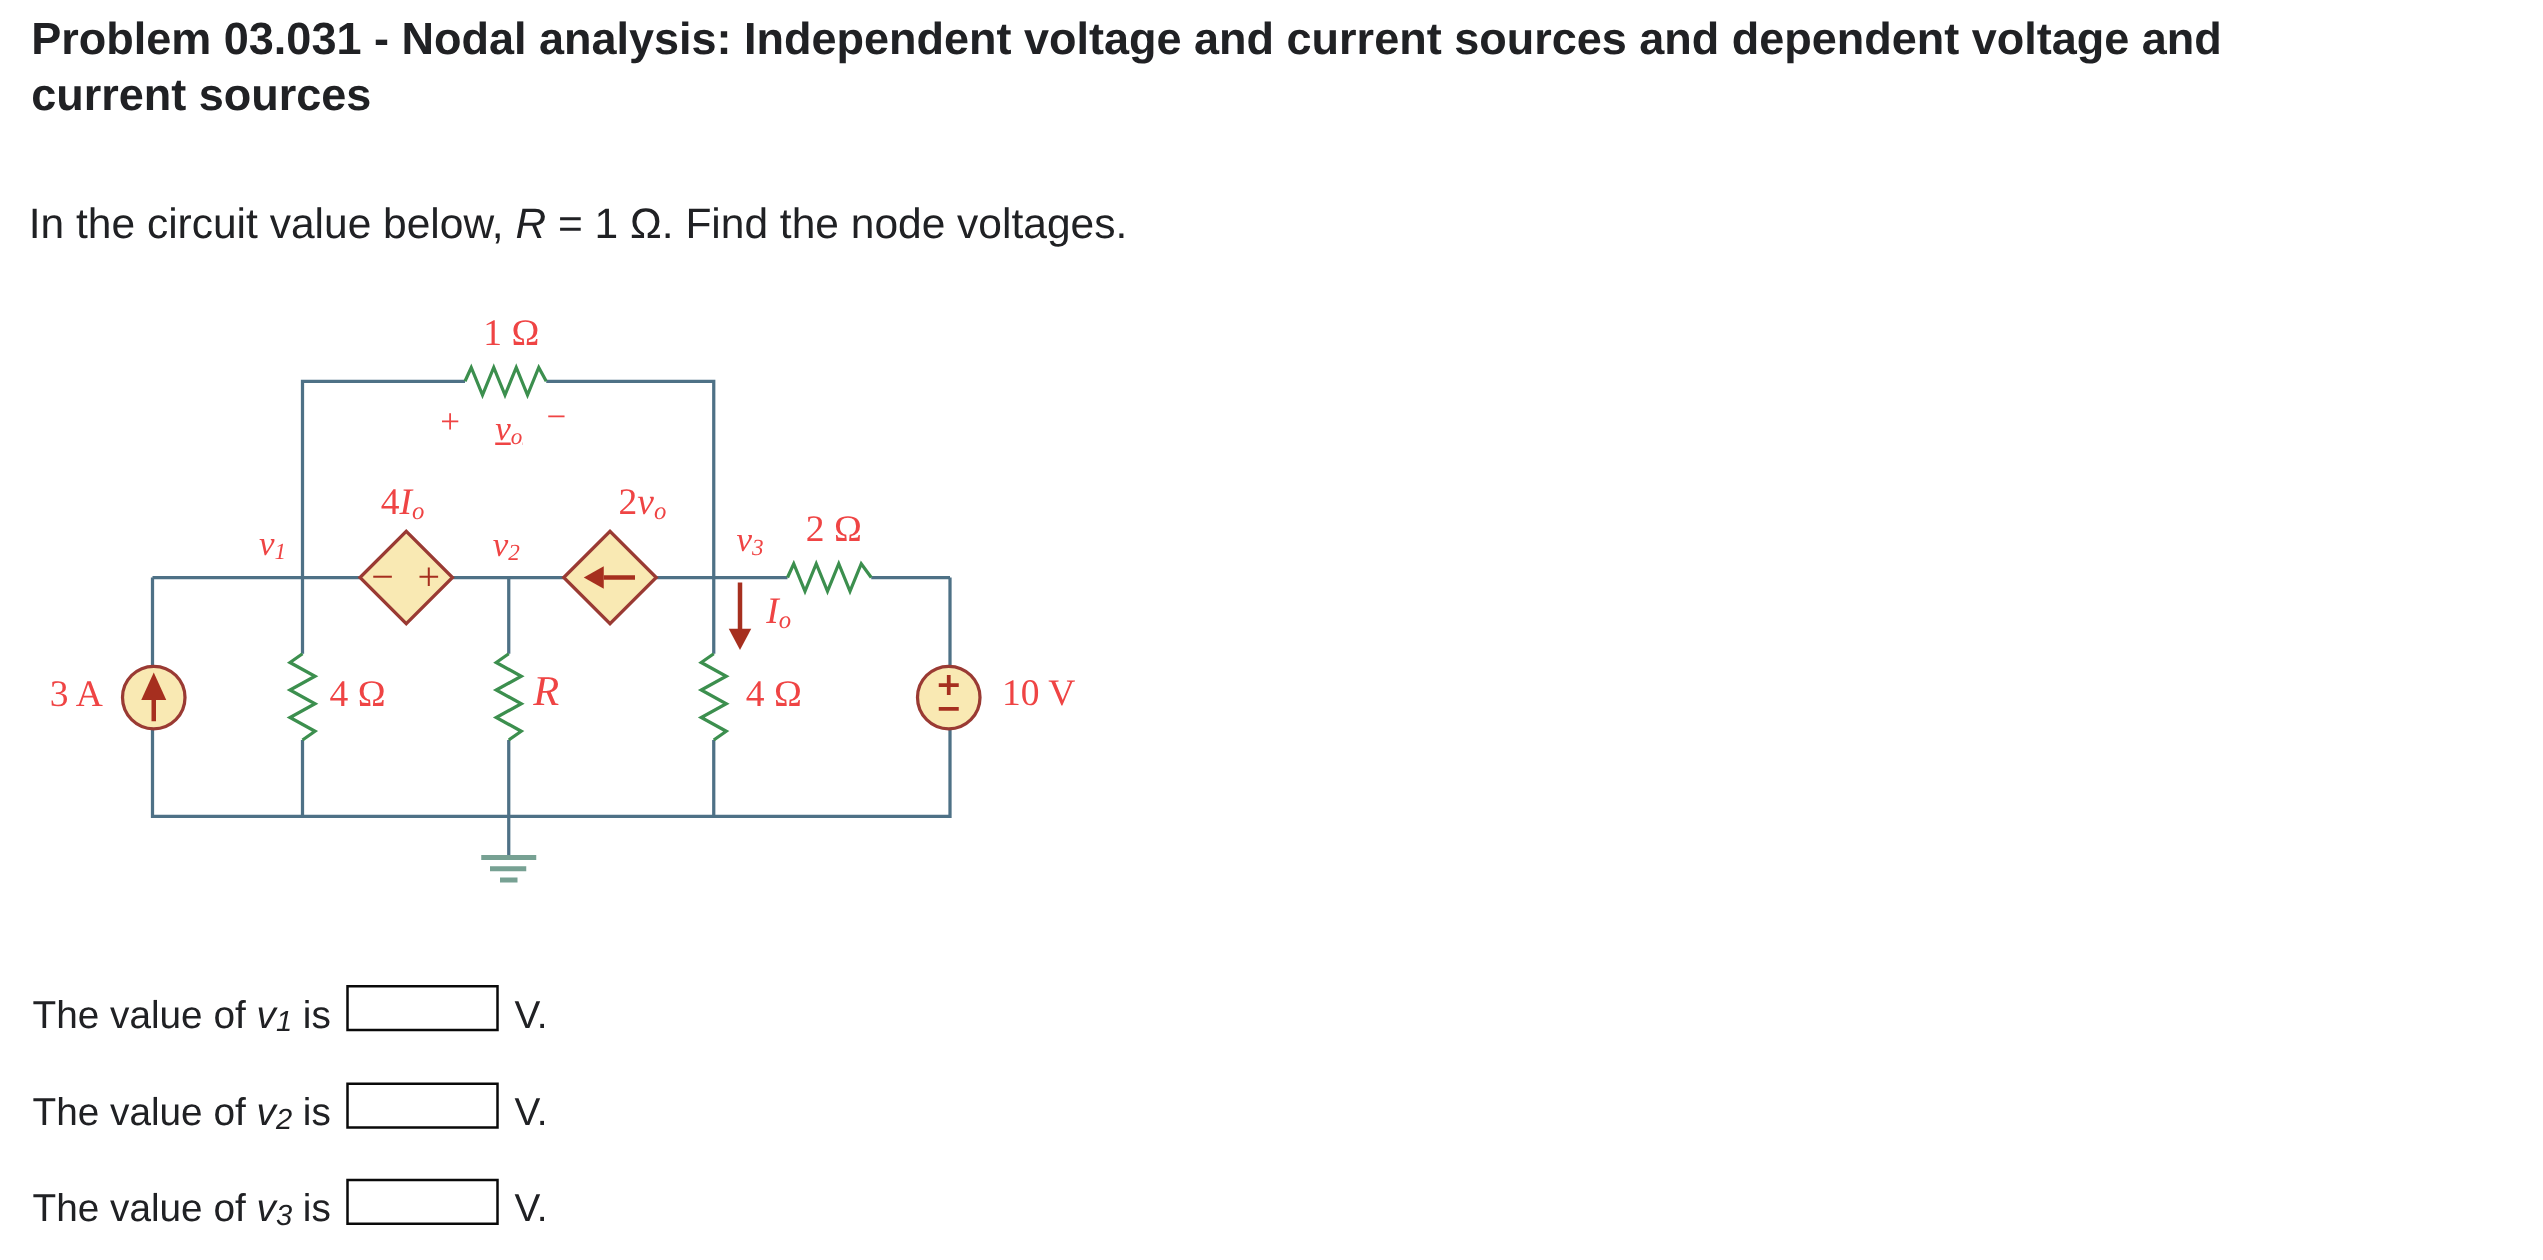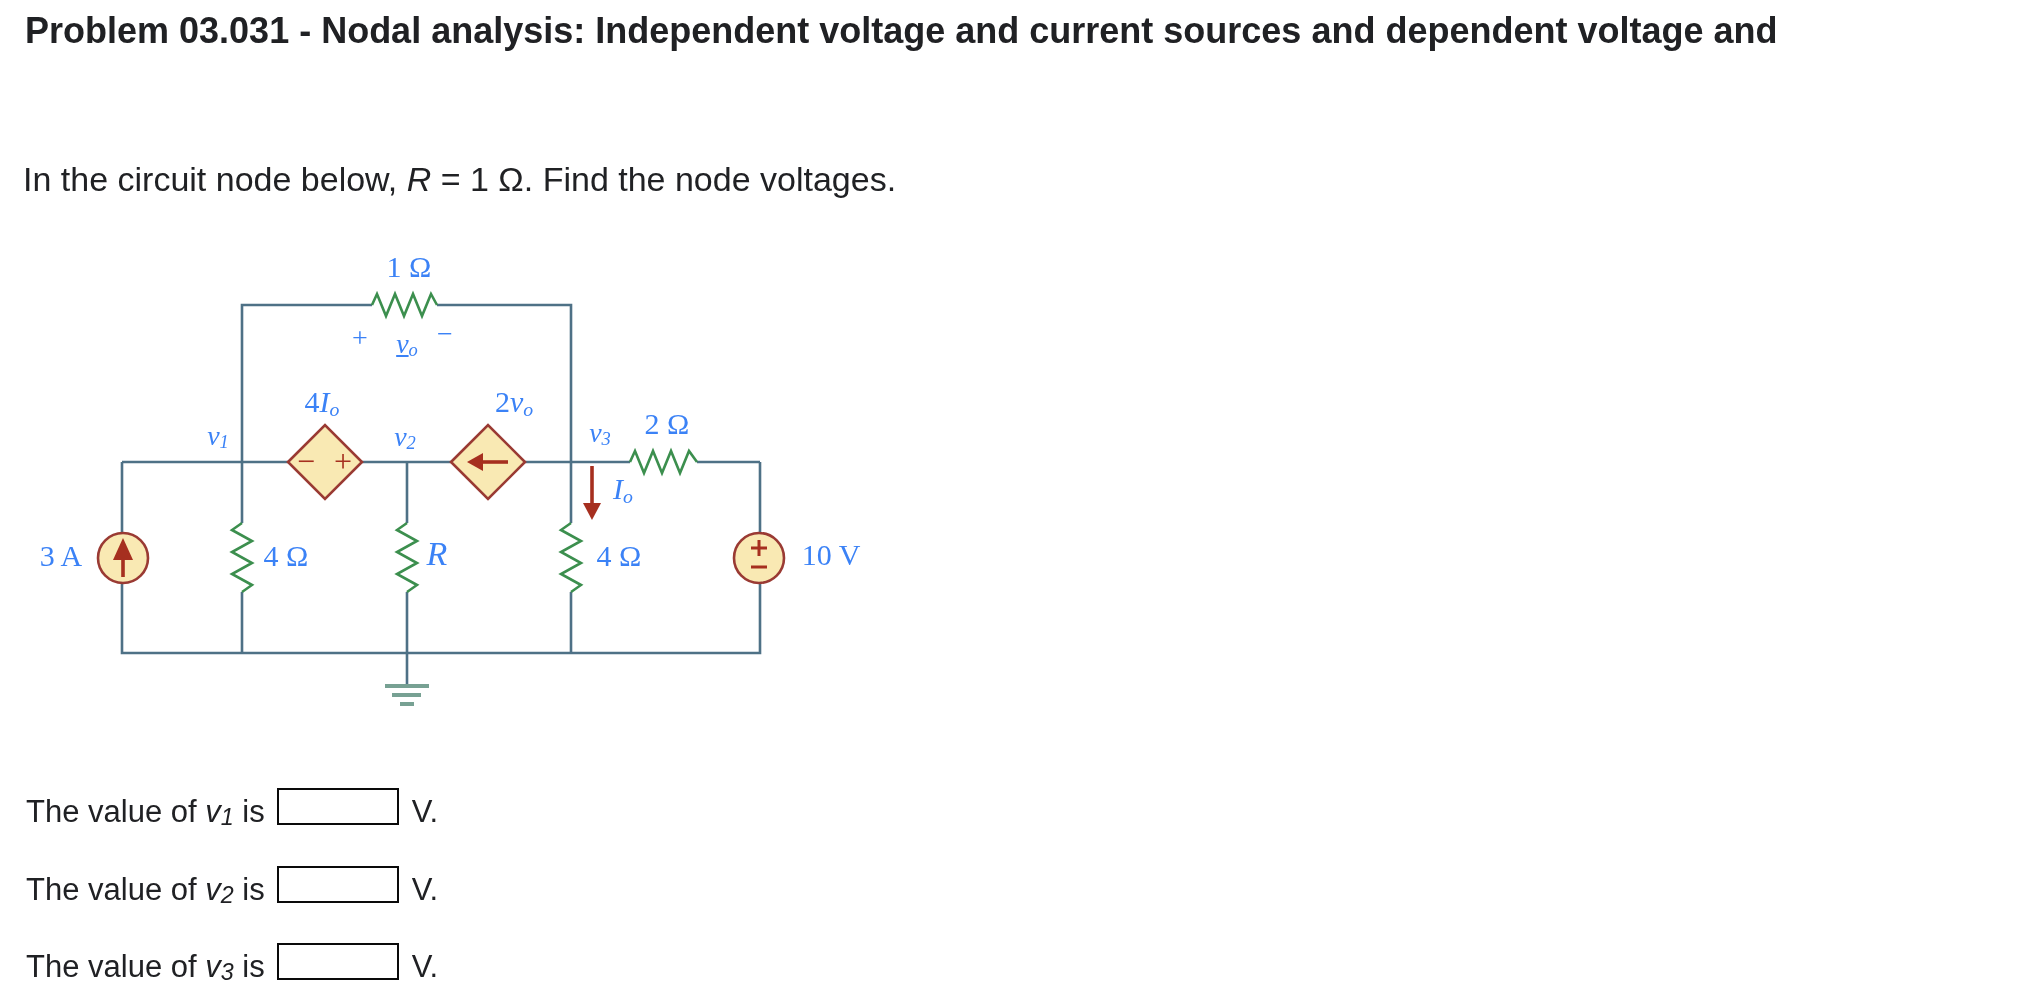--- a/index.html
+++ b/index.html
@@ -8,21 +8,21 @@
 
   .title { position:absolute; left:25px; top:8px; font-weight:700; font-size:36px;
            line-height:45px; color:#202124; }
   .title div { white-space:nowrap; }
 
   .statement { position:absolute; left:23px; top:160px; font-size:34px; color:#202124; }
   .statement span { white-space:pre; }
 
   
   .clabel { position:absolute; transform:translate(-50%,-50%);
-            font-family:"Liberation Serif", serif; font-size:30px; color:#3b82f6;
+            font-family:"Liberation Serif", serif; font-size:30px; color:#ef4444;
             white-space:nowrap; line-height:1; }
   .clabel.small { font-size:28px; }
   .clabel.big { font-size:34px; }
   .clabel.red { color:#a62f1f; font-size:32px; }
   .it { font-style:italic; }
   .clabel sub { font-size:0.66em; font-style:italic; position:relative; bottom:-0.18em; vertical-align:baseline; }
   .clabel sub.num { font-style:italic; }
 
   .answer-row { position:absolute; left:26px; height:46px; display:flex; align-items:center;
                 font-size:31px; color:#202124; }
@@ -33,24 +33,25 @@
                   background:#fff; margin:0 13px 0 12px; font-size:26px; padding:0 6px;
                   font-family:"Liberation Sans", sans-serif; }
 </style>
 </head>
 <body>
 
 <div class="page">
 
   <div class="title">
     <div>Problem 03.031 - Nodal analysis: Independent voltage and current sources and dependent voltage and</div>
+    <div>current sources</div>
   </div>
 
   <div class="statement">
-    <span>In the circuit node below, </span><span class="it">R</span><span> = 1 Ω. Find the node voltages.</span>
+    <span>In the circuit value below, </span><span class="it">R</span><span> = 1 Ω. Find the node voltages.</span>
   </div>
 
   <svg style="position:absolute; left:0; top:230px;" width="900" height="500" viewBox="0 230 900 500">
 
     <g fill="none" stroke="#4e7186" stroke-width="2.6">
       <path d="M242,462 V305 H372 M437,305 H571 V462"></path>
       <path d="M122,462 H288 M362,462 H451 M525,462 H630 M697,462 H760"></path>
       <path d="M122,462 V653 H760 V462"></path>
       <path d="M242,462 V523 M242,592 V653"></path>
       <path d="M407,462 V523 M407,592 V684"></path>

